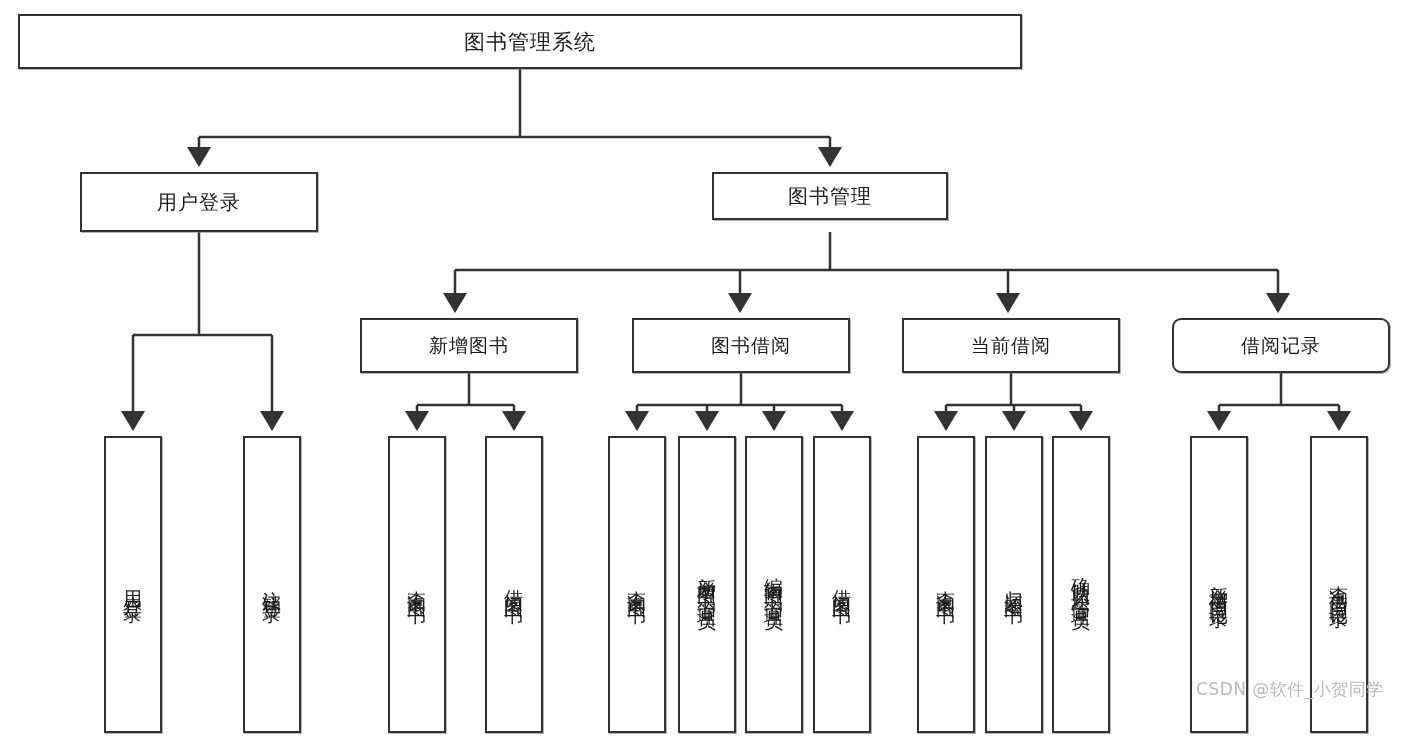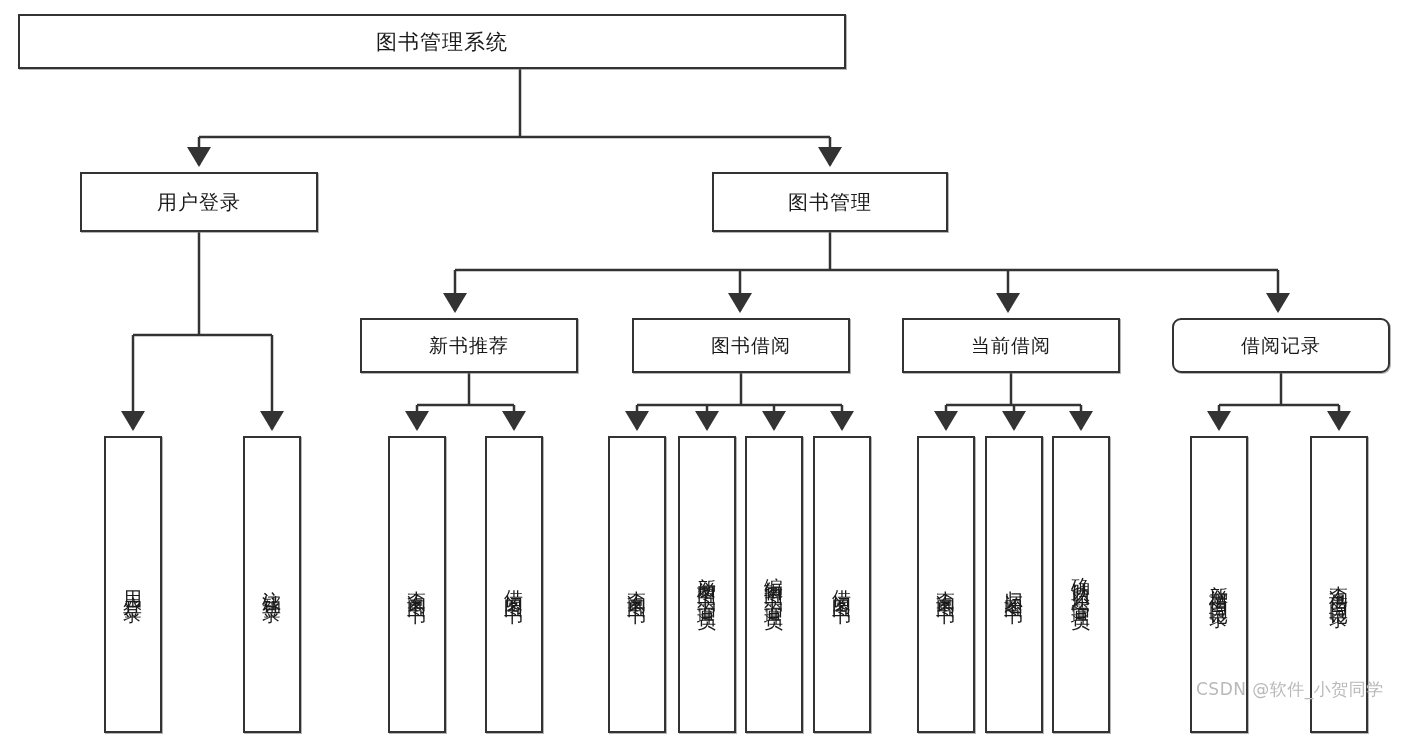--- a/index.html
+++ b/index.html
@@ -116,33 +116,33 @@
       <path d="M 1014 405 L 1014 429" marker-end="url(#arrow)"></path>
       <path d="M 1081 405 L 1081 429" marker-end="url(#arrow)"></path>
 
       <path d="M 1281 373 L 1281 405"></path>
       <path d="M 1219 405 L 1339 405"></path>
       <path d="M 1219 405 L 1219 429" marker-end="url(#arrow)"></path>
       <path d="M 1339 405 L 1339 429" marker-end="url(#arrow)"></path>
     </g>
   </svg>
 
-  <div class="node root" style="left:18px; top:14px; width:828px; height:55px;padding-left:20px;">
+  <div class="node root" style="left:18px; top:14px; width:1004px; height:55px;padding-left:20px;">
     <span>图书管理系统</span>
   </div>
 
   <div class="node level1" style="left:80px; top:172px; width:238px; height:60px;">
     <span>用户登录</span>
   </div>
-  <div class="node level1" style="left:712px; top:172px; width:236px; height:60px;">
+  <div class="node level1" style="left:712px; top:172px; width:236px; height:48px;">
     <span>图书管理</span>
   </div>
 
   <div class="node level2" style="left:360px; top:318px; width:218px; height:55px;">
-    <span>新书推荐</span>
+    <span>新增图书</span>
   </div>
   <div class="node level2" style="left:632px; top:318px; width:218px; height:55px;padding-left:20px;">
     <span>图书借阅</span>
   </div>
   <div class="node level2" style="left:902px; top:318px; width:218px; height:55px;">
     <span>当前借阅</span>
   </div>
   <div class="node level2" style="left:1172px; top:318px; width:218px; height:55px;border-radius:9px;">
     <span>借阅记录</span>
   </div>

